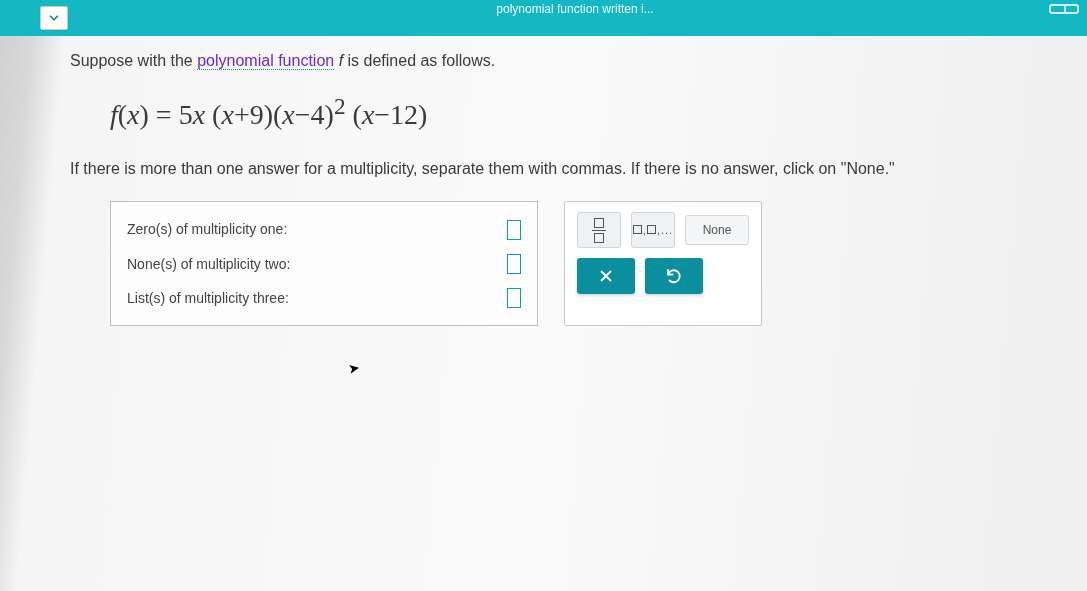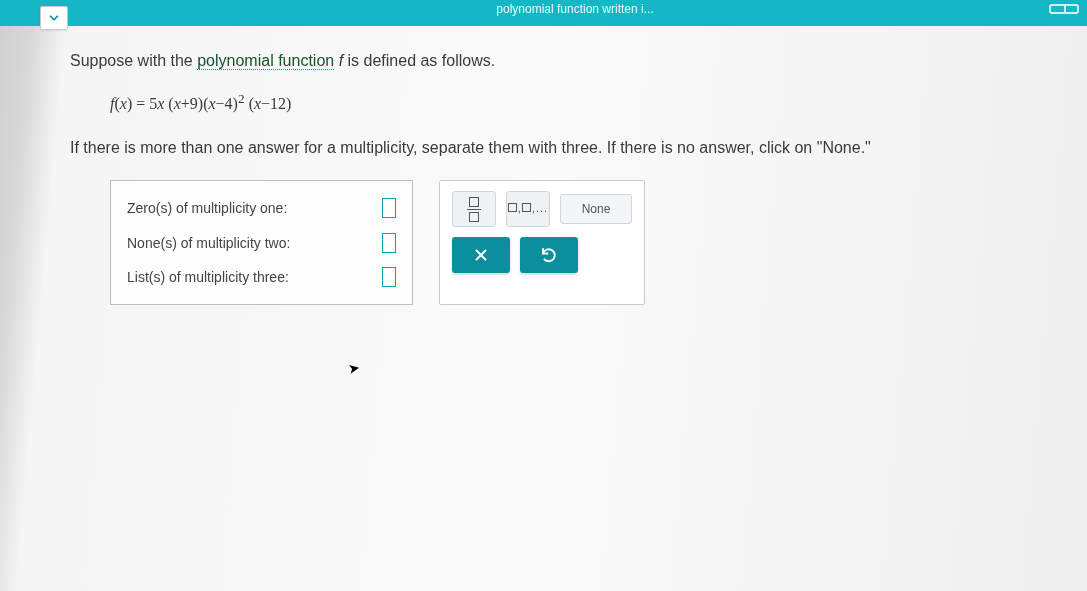--- a/index.html
+++ b/index.html
@@ -12,21 +12,21 @@
     position: relative;
   }
   .page-bg {
     position: absolute;
     inset: 0;
     background: linear-gradient(95deg, #d0d0d0 0%, #d8d8d8 3%, #f5f5f5 6%, #fafafa 50%, #f0f0f0 95%);
   }
   .header-bar {
     position: absolute;
     top: 0; left: 0; right: 0;
-    height: 26px;
+    height: 36px;
     background: #14b8c4;
     display: flex;
     align-items: center;
     justify-content: center;
     color: #fff;
     font-size: 12px;
   }
   .header-title { position: absolute; left: 50%; transform: translateX(-30%); top: 2px; font-size: 12px; color: #eafdff; }
   .header-pill {
     position: absolute;
@@ -49,40 +49,40 @@
     box-shadow: 0 1px 2px rgba(0,0,0,.08);
   }
   .collapse-box svg { width: 14px; height: 14px; }
   .content {
     position: absolute;
     left: 70px; top: 48px; right: 40px;
     color: #3a3a3a;
     font-size: 16px;
     line-height: 1.6;
   }
-  .dotted { border-bottom: 1px dotted #0a8f9b; color: #14532d; cursor: pointer; }
+  .dotted { border-bottom: 1px dotted #0a8f9b; color: #6d28d9; cursor: pointer; }
   .math {
     font-family: "Times New Roman", Georgia, serif;
-    font-size: 16px;
+    font-size: 28px;
     margin: 14px 0 14px 40px;
     font-style: italic;
     white-space: nowrap;
   }
   .math .r { font-style: normal; }
   .panels {
     display: flex;
     gap: 26px;
     margin-top: 20px;
     margin-left: 40px;
   }
   .answer-panel {
     border: 1px solid #b8c0c4;
     background: #fdfdfd;
     padding: 10px 16px;
-    width: 303px;
+    width: 428px;
   }
   .answer-row {
     display: flex;
     align-items: center;
     padding: 6px 0;
     font-size: 14px;
     color: #444;
   }
   .answer-label { flex: 1; }
   .answer-input {
@@ -101,21 +101,21 @@
   .tool-row { display: flex; gap: 10px; align-items: center; margin-bottom: 10px; }
   .tool-btn {
     width: 44px; height: 36px;
     background: #eef2f4;
     border: 1px solid #d0d6d9;
     border-radius: 3px;
     display: flex; align-items: center; justify-content: center;
     font-size: 12px; color: #555;
     cursor: pointer;
   }
-  .tool-btn.none { width: 72px; height: 30px; font-size: 12px; background: #f3f5f6; }
+  .tool-btn.none { width: 64px; height: 30px; font-size: 12px; background: #f3f5f6; }
   .frac-icon { display:flex; flex-direction:column; align-items:center; font-size:10px; color:#555; line-height:1;}
   .frac-icon .bar { width: 14px; height: 1px; background:#555; margin:2px 0;}
   .frac-icon .box { width:10px; height:10px; border:1px solid #555;}
   .list-icon { font-size:11px; color:#555; letter-spacing:1px;}
   .list-icon .b{ display:inline-block; width:9px; height:9px; border:1px solid #555; margin-right:1px;}
   .action-btn {
     width: 58px; height: 36px;
     background: #0b8f9e;
     border: none;
     border-radius: 3px;
@@ -152,21 +152,21 @@
 <div class="content">
   <p>
     <span>Suppose with the </span><span class="dotted">polynomial function</span><span> <i>f</i> </span><span>is defined as follows.</span>
   </p>
 
   <div class="math">
     f<span class="r">(</span>x<span class="r">) = 5</span>x<span class="r"> (</span>x<span class="r">+9)(</span>x<span class="r">−4)</span><sup class="r">2</sup><span class="r"> (</span>x<span class="r">−12)</span>
   </div>
 
 
-  <p style="margin-top:18px">If there is more than one answer for a multiplicity, separate them with three. If there is no answer, click on "None."</p>
+  <p style="margin-top:18px">If there is more than one answer for a multiplicity, separate them with commas. If there is no answer, click on "None."</p>
 
   <div class="panels">
     <div class="answer-panel">
       <div class="answer-row">
         <span class="answer-label">Zero(s) of multiplicity one:</span>
         <input class="answer-input" value="" style="">
       </div>
       <div class="answer-row">
         <span class="answer-label">None(s) of multiplicity two:</span>
         <input class="answer-input" value="" style="">

